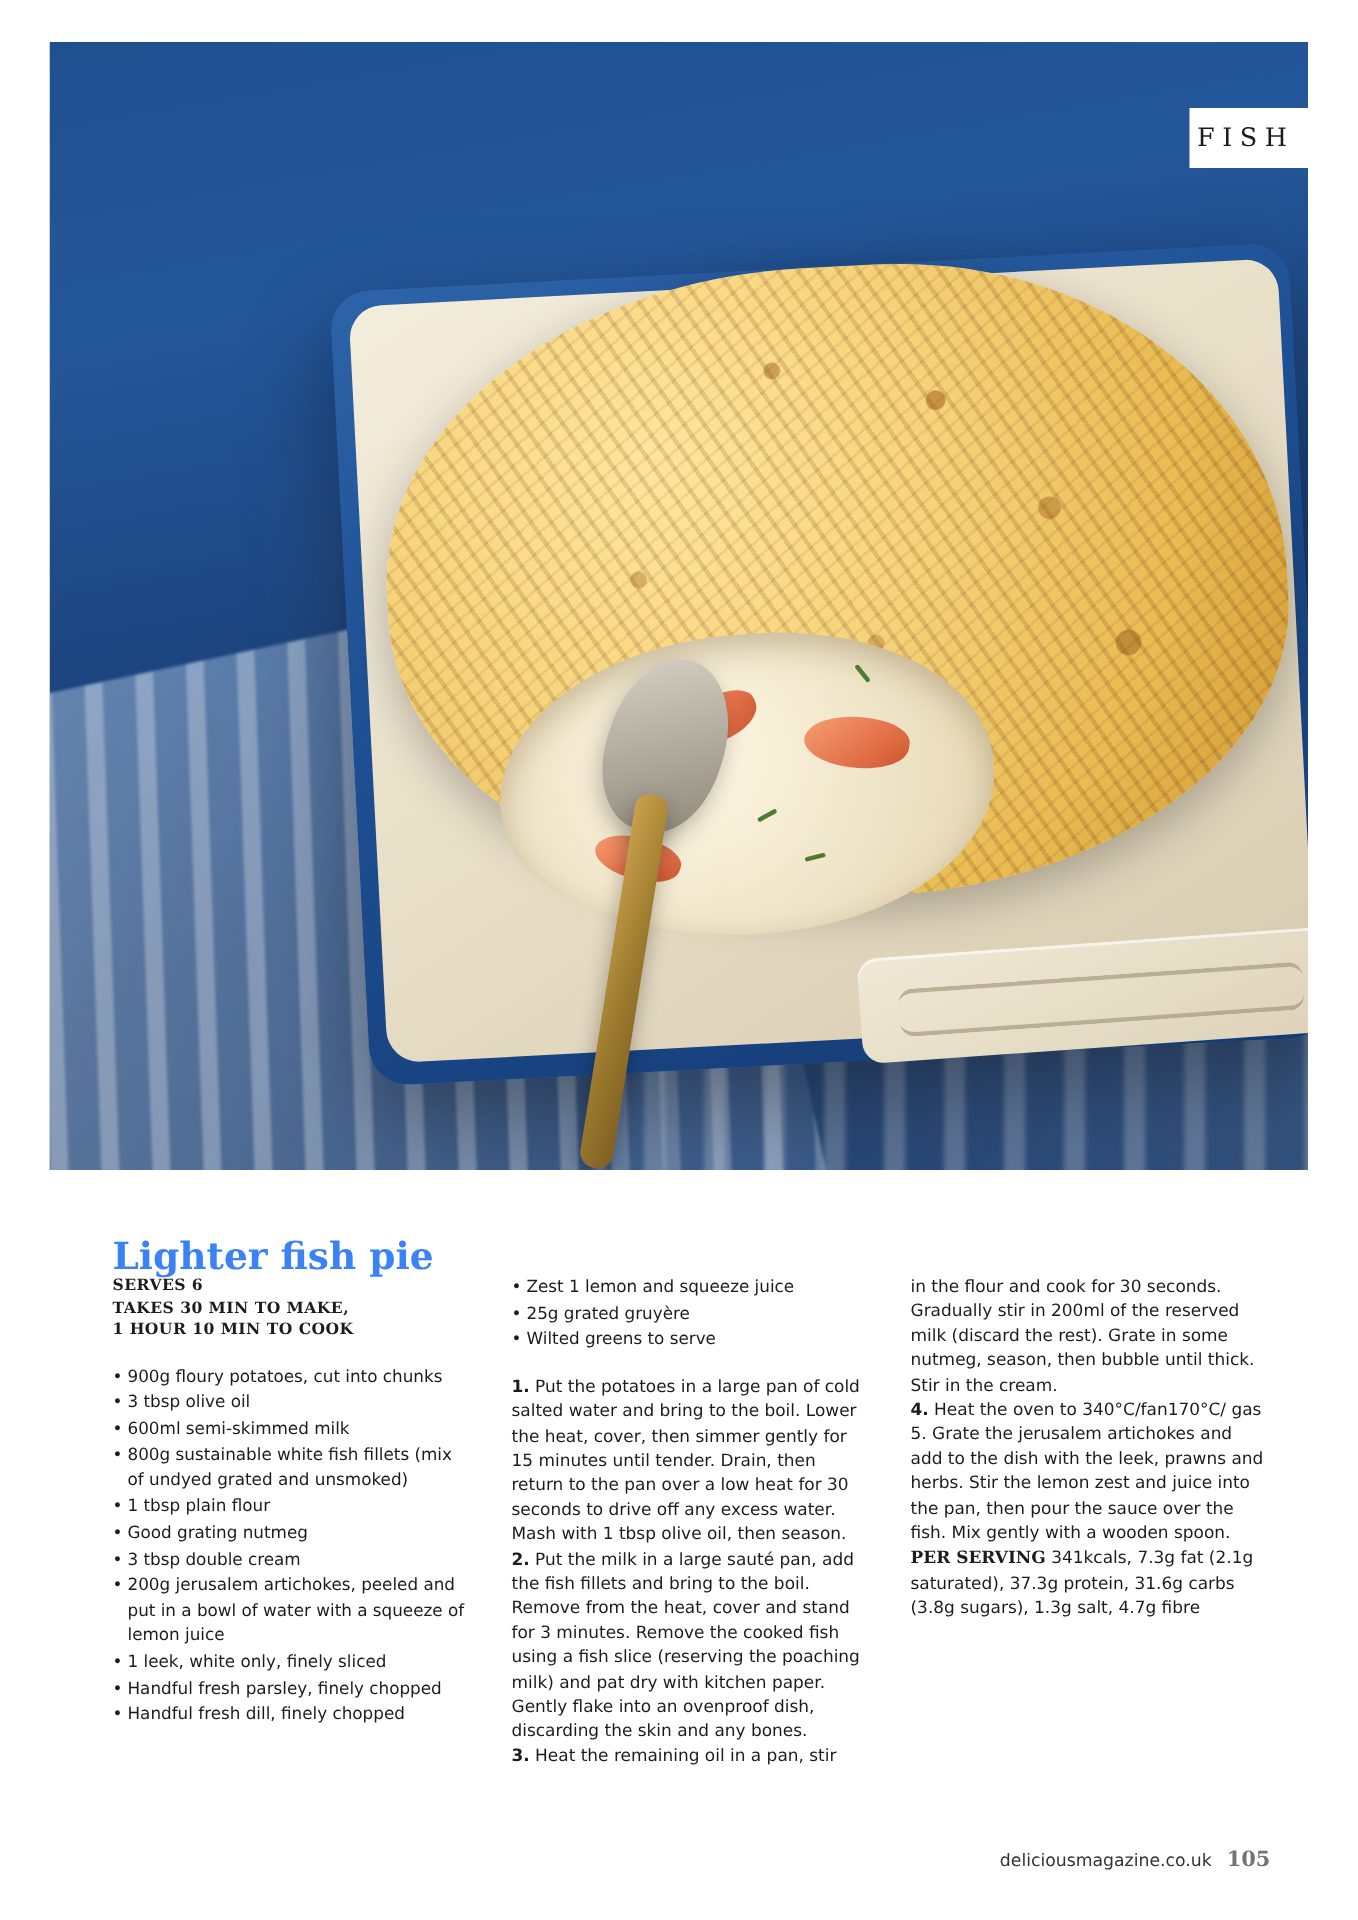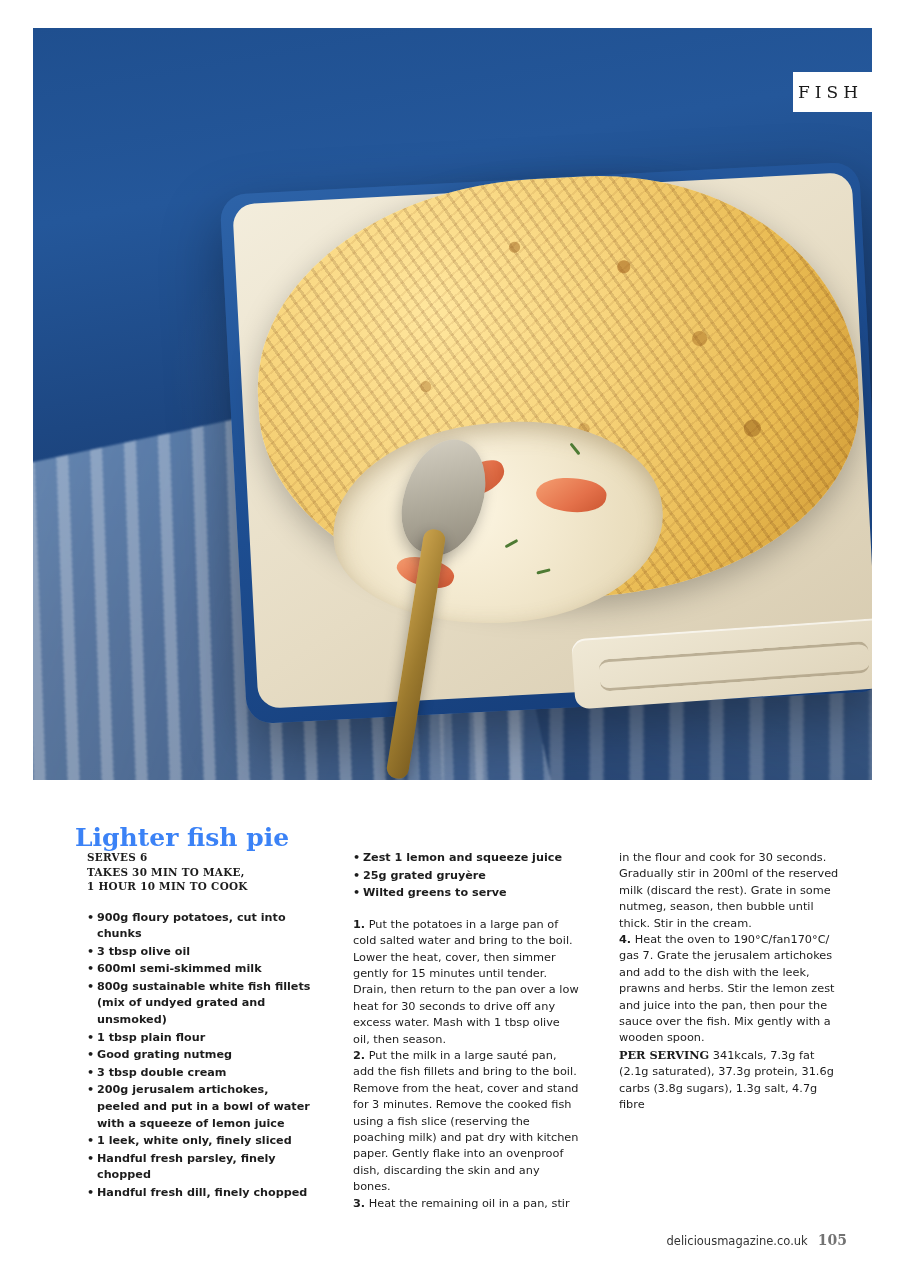--- a/index.html
+++ b/index.html
@@ -240,40 +240,39 @@
     top: 850px;
     width: 770px;
     display: flex;
     gap: 28px;
   }
   .col {
     width: 238px;
     font-size: 11.3px;
     line-height: 16.4px;
     color: #1c1c1c;
-    margin-left: 12px;
   }
   .meta {
     font-family: "DejaVu Serif", serif;
     font-weight: 700;
     font-size: 10.4px;
     letter-spacing: 0.3px;
     line-height: 14.5px;
     margin-bottom: 16px;
   }
   ul.ing {
     list-style: none;
     margin: 0;
     padding: 0;
   }
   ul.ing li {
     position: relative;
     padding-left: 10px;
     margin-bottom: 1px;
-    font-weight: 700;
+    font-weight: 400;
     font-size: 11.2px;
     line-height: 16.6px;
   }
   ul.ing li::before {
     content: "•";
     position: absolute;
     left: 0;
     top: 0;
   }
   .steps p {
@@ -381,21 +380,21 @@
       <div class="steps" style="margin-top:15px;">
         <p><span class="stepnum">1.</span><span> Put the potatoes in a large pan of cold salted water and bring to the boil. Lower the heat, cover, then simmer gently for 15 minutes until tender. Drain, then return to the pan over a low heat for 30 seconds to drive off any excess water. Mash with 1 tbsp olive oil, then season.</span></p>
         <p><span class="stepnum">2.</span><span> Put the milk in a large sauté pan, add the fish fillets and bring to the boil. Remove from the heat, cover and stand for 3 minutes. Remove the cooked fish using a fish slice (reserving the poaching milk) and pat dry with kitchen paper. Gently flake into an ovenproof dish, discarding the skin and any bones.</span></p>
         <p><span class="stepnum">3.</span><span> Heat the remaining oil in a pan, stir</span></p>
       </div>
     </div>
 
     <div class="col">
       <div class="steps col-3-top">
         <p><span>in the flour and cook for 30 seconds. Gradually stir in 200ml of the reserved milk (discard the rest). Grate in some nutmeg, season, then bubble until thick. Stir in the cream.</span></p>
-        <p><span class="stepnum">4.</span><span> Heat the oven to 190°C/fan170°C/ gas 7. Grate the jerusalem artichokes and add to the dish with the leek, prawns and herbs. Stir the lemon zest and juice into the pan, then pour the sauce over the fish. Mix gently with a wooden spoon.</span></p>
+        <p><span class="stepnum">4.</span><span> Heat the oven to 340°C/fan170°C/ gas 5. Grate the jerusalem artichokes and add to the dish with the leek, prawns and herbs. Stir the lemon zest and juice into the pan, then pour the sauce over the fish. Mix gently with a wooden spoon.</span></p>
         <p class="per-serving"><strong>PER SERVING</strong><span> 341kcals, 7.3g fat (2.1g saturated), 37.3g protein, 31.6g carbs (3.8g sugars), 1.3g salt, 4.7g fibre</span></p>
       </div>
     </div>
   </div>
 
   <div class="footer">
     <span class="site">deliciousmagazine.co.uk</span>
     <span class="pageno">105</span>
   </div>
 

